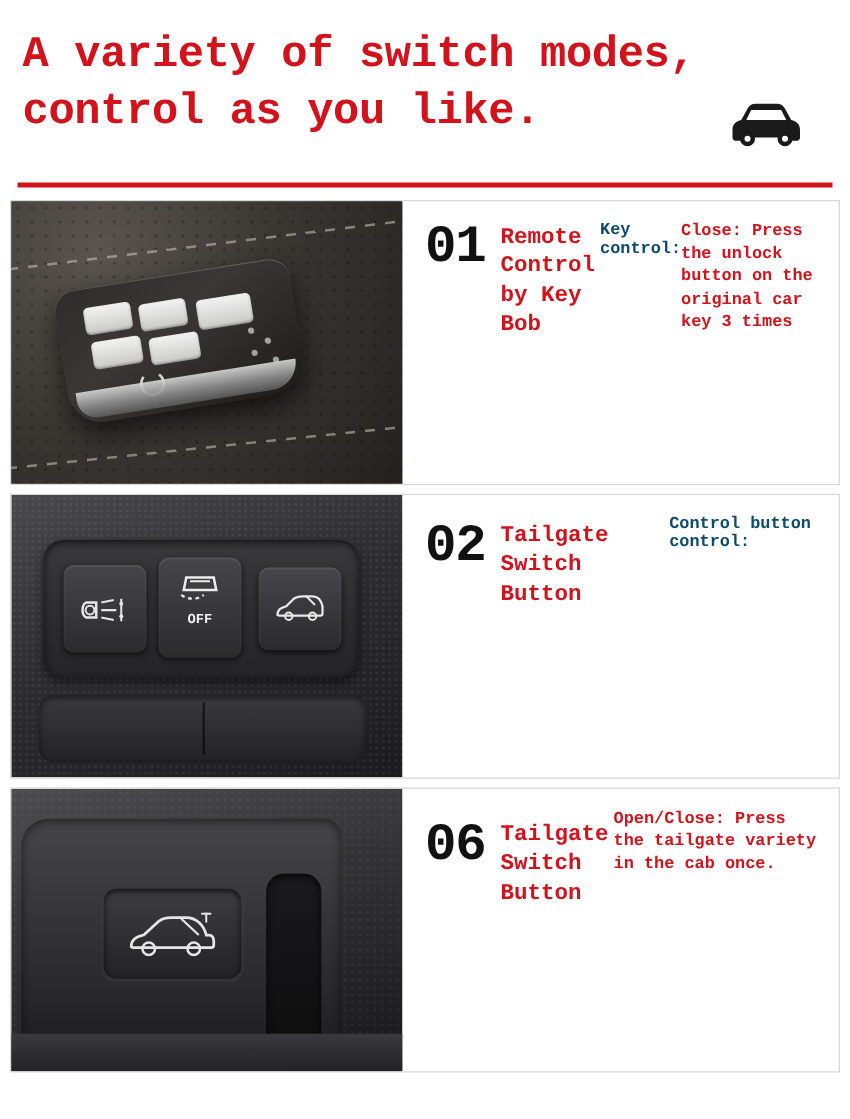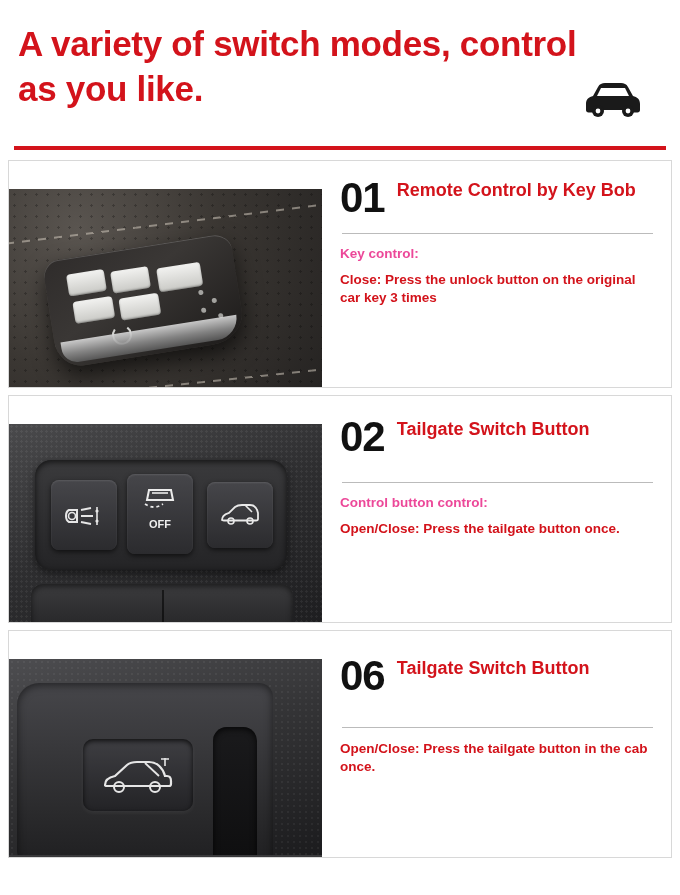--- a/index.html
+++ b/index.html
@@ -8,20 +8,21 @@
     height: 895px;
     background: #ffffff;
     font-family: "Liberation Sans", sans-serif;
     overflow: hidden;
   }
   .page {
     width: 680px;
     height: 895px;
     position: relative;
     background: #fff;
+    font-family: Liberation Mono, monospace;
   }
 
   
   .header {
     position: relative;
     padding: 22px 14px 0 18px;
     height: 160px;
   }
   .header-title {
     color: #d3131b;
@@ -58,27 +59,26 @@
     margin-bottom: 7px;
     background: #fff;
     overflow: hidden;
   }
   .photo {
     width: 313px;
     height: 100%;
     position: relative;
     overflow: hidden;
     flex: none;
-    margin-top: 28px;
   }
   .content {
     flex: 1;
     padding: 16px 16px 10px 18px;
     display: flex;
-    flex-direction: column;
+    flex-direction: row;
   }
   .head-row {
     display: flex;
     align-items: flex-start;
     gap: 12px;
   }
   .num {
     font-size: 42px;
     font-weight: bold;
     color: #111;
@@ -92,21 +92,21 @@
     font-weight: bold;
     line-height: 1.3;
     padding-top: 2px;
   }
   .divider {
     height: 1px;
     background: #bbb;
     margin: 14px 2px 12px 2px;
   }
   .detail-label {
-    color: #ec4899;
+    color: #0c4a6e;
     font-size: 13.5px;
     font-weight: bold;
     margin-bottom: 10px;
   }
   .detail-line {
     color: #d3131b;
     font-size: 13.5px;
     font-weight: bold;
     line-height: 1.35;
     margin-bottom: 10px;
@@ -372,21 +372,20 @@
         </div>
         <div class="console-lower"></div>
       </div>
       <div class="content">
         <div class="head-row">
           <div class="num">02</div>
           <div class="headline">Tailgate Switch Button</div>
         </div>
         <div class="divider"></div>
         <div class="detail-label">Control button control:</div>
-        <div class="detail-line">Open/Close: Press the tailgate button once.</div>
       </div>
     </div>
 
     <div class="section sec-3">
       <div class="photo">
         <div class="dash"></div>
         <div class="dash-panel">
           <div class="dash-btn">
             <div style="position:absolute;left:18px;top:18px;">
               <svg viewBox="0 0 74 38" width="74" height="38" aria-hidden="true">
@@ -401,18 +400,18 @@
           <div class="dash-slot"></div>
         </div>
         <div class="dash-strip"></div>
       </div>
       <div class="content">
         <div class="head-row">
           <div class="num">06</div>
           <div class="headline">Tailgate Switch Button</div>
         </div>
         <div class="divider"></div>
-        <div class="detail-line">Open/Close: Press the tailgate button in the cab once.</div>
+        <div class="detail-line">Open/Close: Press the tailgate variety in the cab once.</div>
       </div>
     </div>
 
   </div>
 </div>
 
 </body></html>

